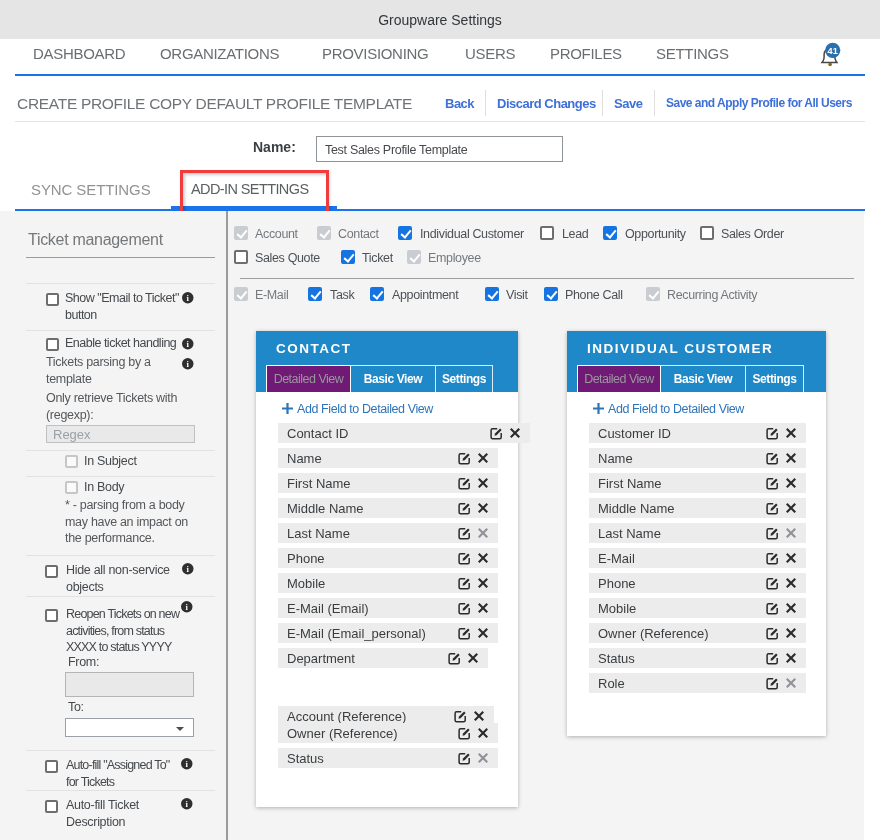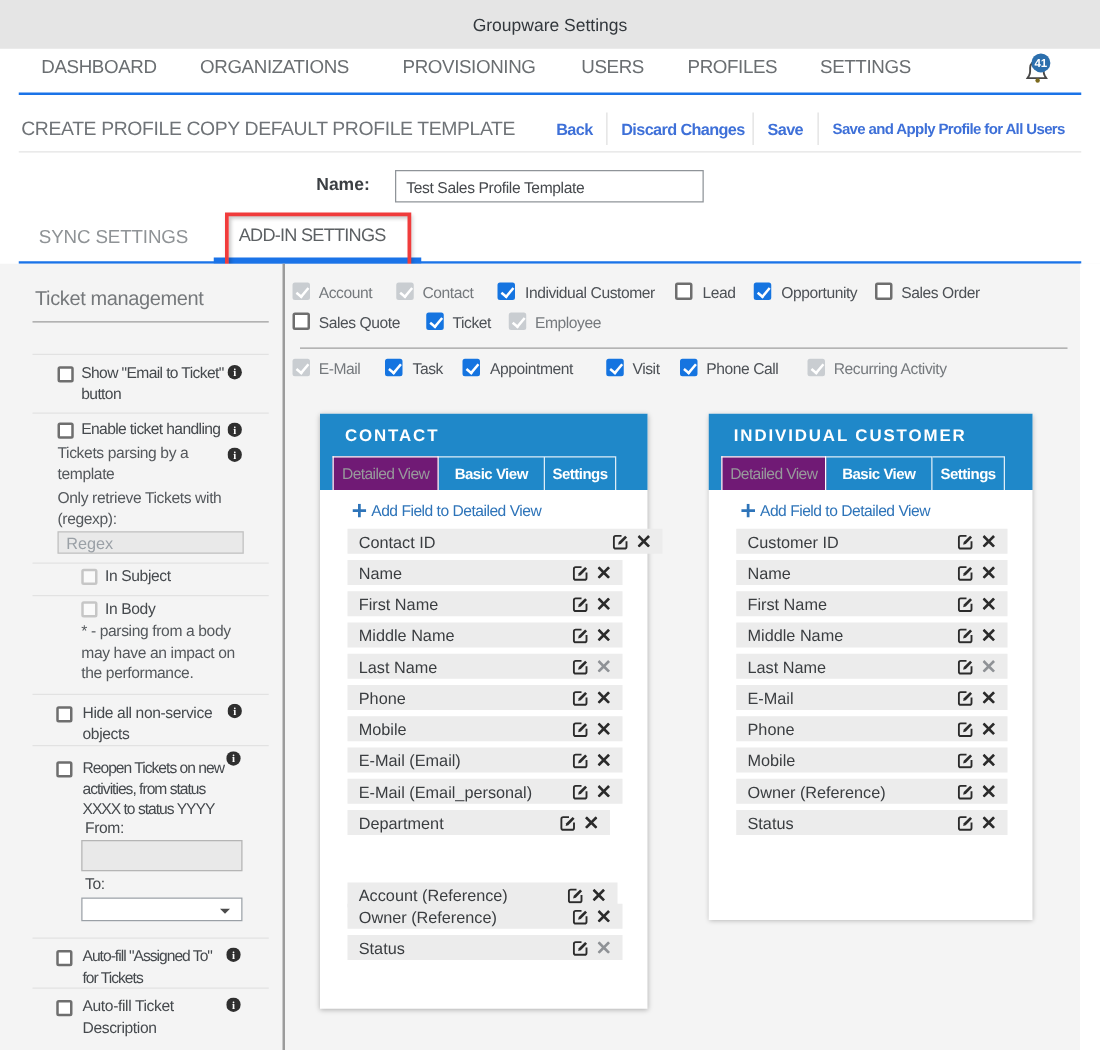--- a/index.html
+++ b/index.html
@@ -465,14 +465,24 @@
   <div class="frow" style="top:317px;width:217px;">
         <span class="ftxt">Status</span>
         <svg class="ed" width="13" height="13" viewBox="0 0 13 13">
           <path d="M11.2 6.0 V10.3 a1.5 1.5 0 0 1 -1.5 1.5 H2.6 A1.5 1.5 0 0 1 1.1 10.3 V3.2 A1.5 1.5 0 0 1 2.6 1.7 h4.6" fill="none" stroke="#2b2b2b" stroke-width="1.5"></path>
           <path d="M5.0 6.6 L10.1 1.5 l1.55 1.55 L6.6 8.2 l-2.1 .55 z" fill="#2b2b2b"></path>
         </svg>
         <svg width="10" height="10" viewBox="0 0 10 10">
           <path d="M1.5 0 L5 3.5 8.5 0 10 1.5 6.5 5 10 8.5 8.5 10 5 6.5 1.5 10 0 8.5 3.5 5 0 1.5 Z" fill="#2b2b2b"></path>
         </svg>
       </div>
+  <div class="frow" style="top:342px;width:217px;">
+        <span class="ftxt">Role</span>
+        <svg class="ed" width="13" height="13" viewBox="0 0 13 13">
+          <path d="M11.2 6.0 V10.3 a1.5 1.5 0 0 1 -1.5 1.5 H2.6 A1.5 1.5 0 0 1 1.1 10.3 V3.2 A1.5 1.5 0 0 1 2.6 1.7 h4.6" fill="none" stroke="#2b2b2b" stroke-width="1.5"></path>
+          <path d="M5.0 6.6 L10.1 1.5 l1.55 1.55 L6.6 8.2 l-2.1 .55 z" fill="#2b2b2b"></path>
+        </svg>
+        <svg width="10" height="10" viewBox="0 0 10 10">
+          <path d="M1.5 0 L5 3.5 8.5 0 10 1.5 6.5 5 10 8.5 8.5 10 5 6.5 1.5 10 0 8.5 3.5 5 0 1.5 Z" fill="#8f9296"></path>
+        </svg>
+      </div>
   </div>
 </div>
 
 </body></html>

